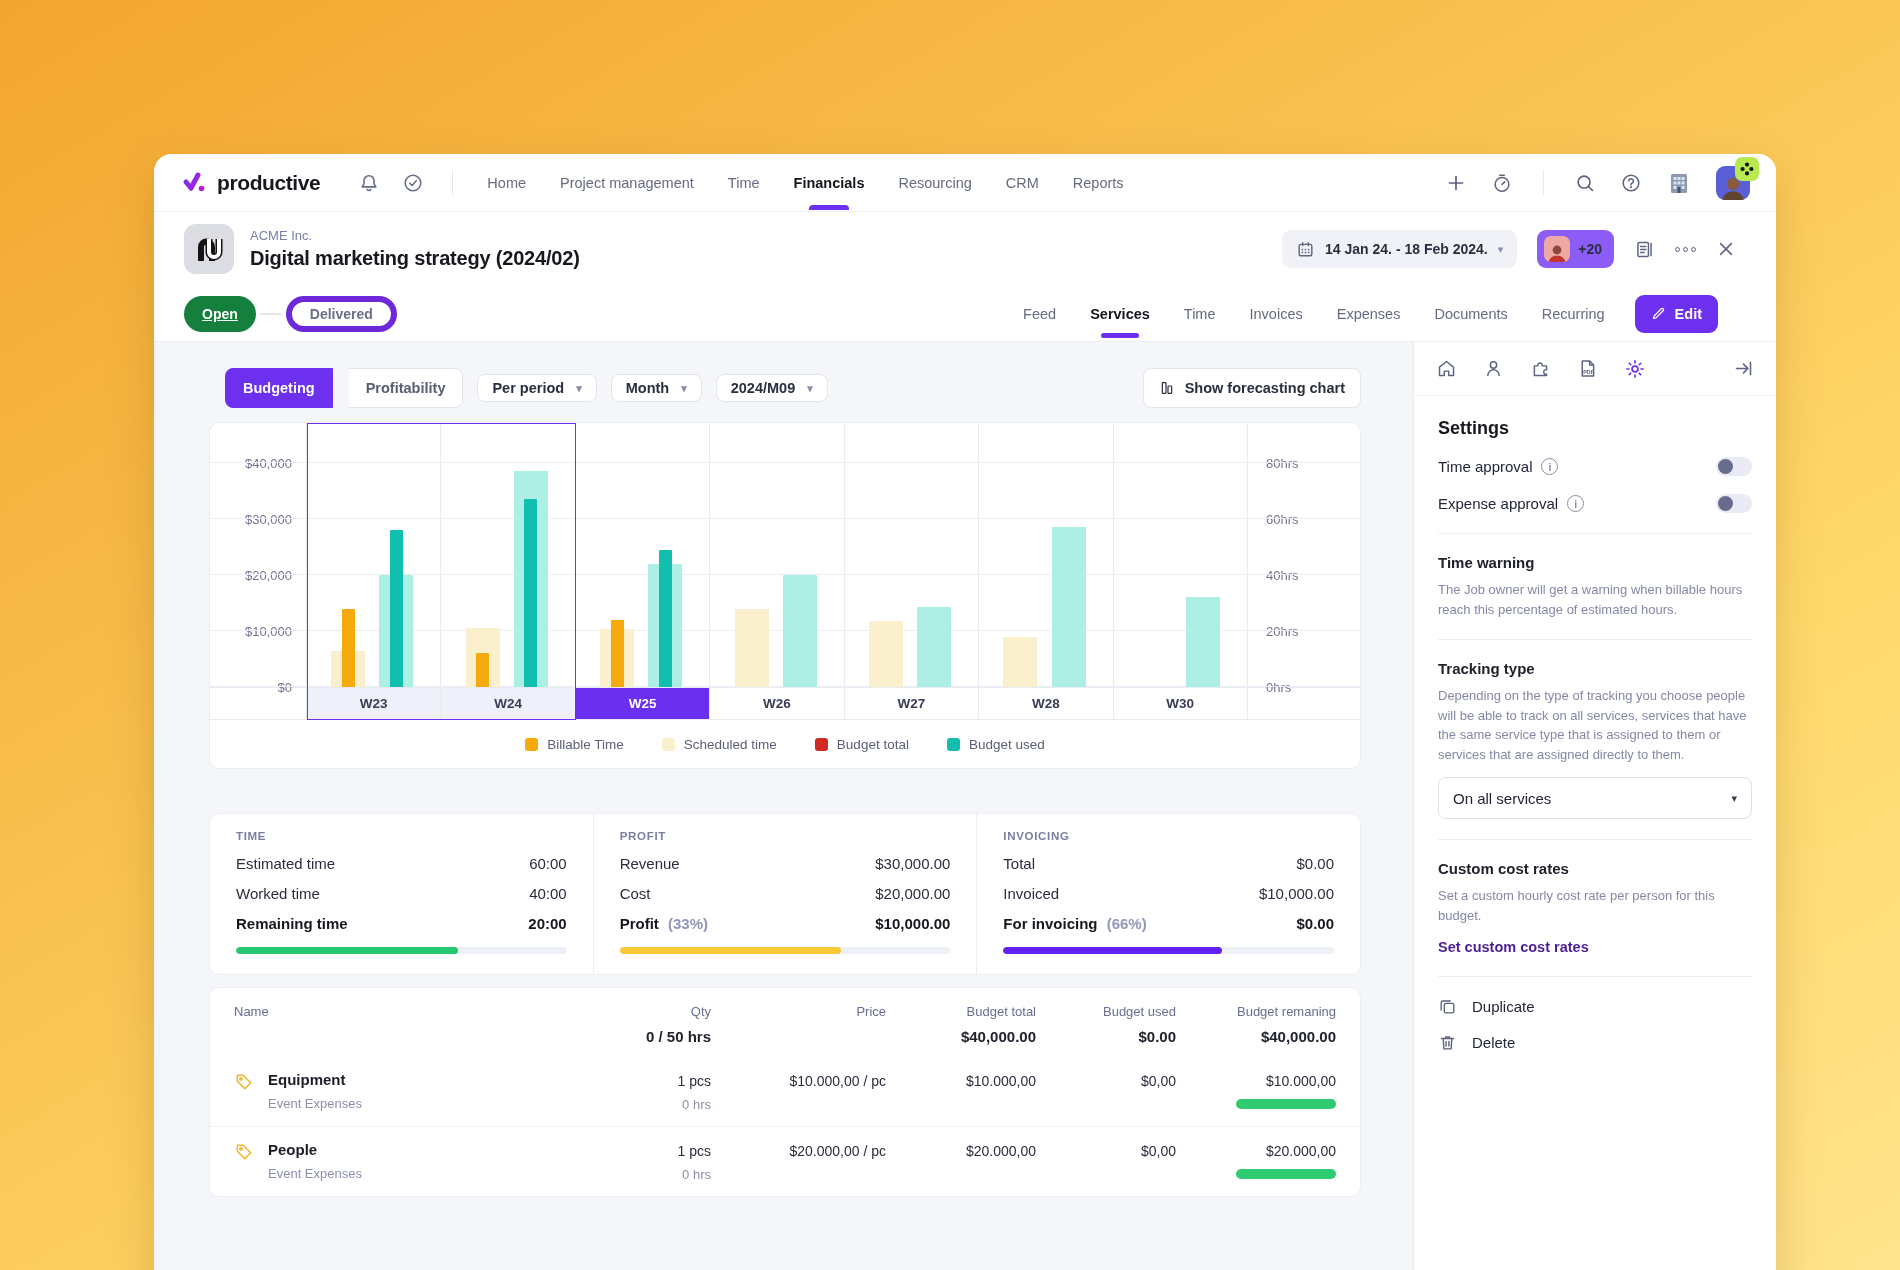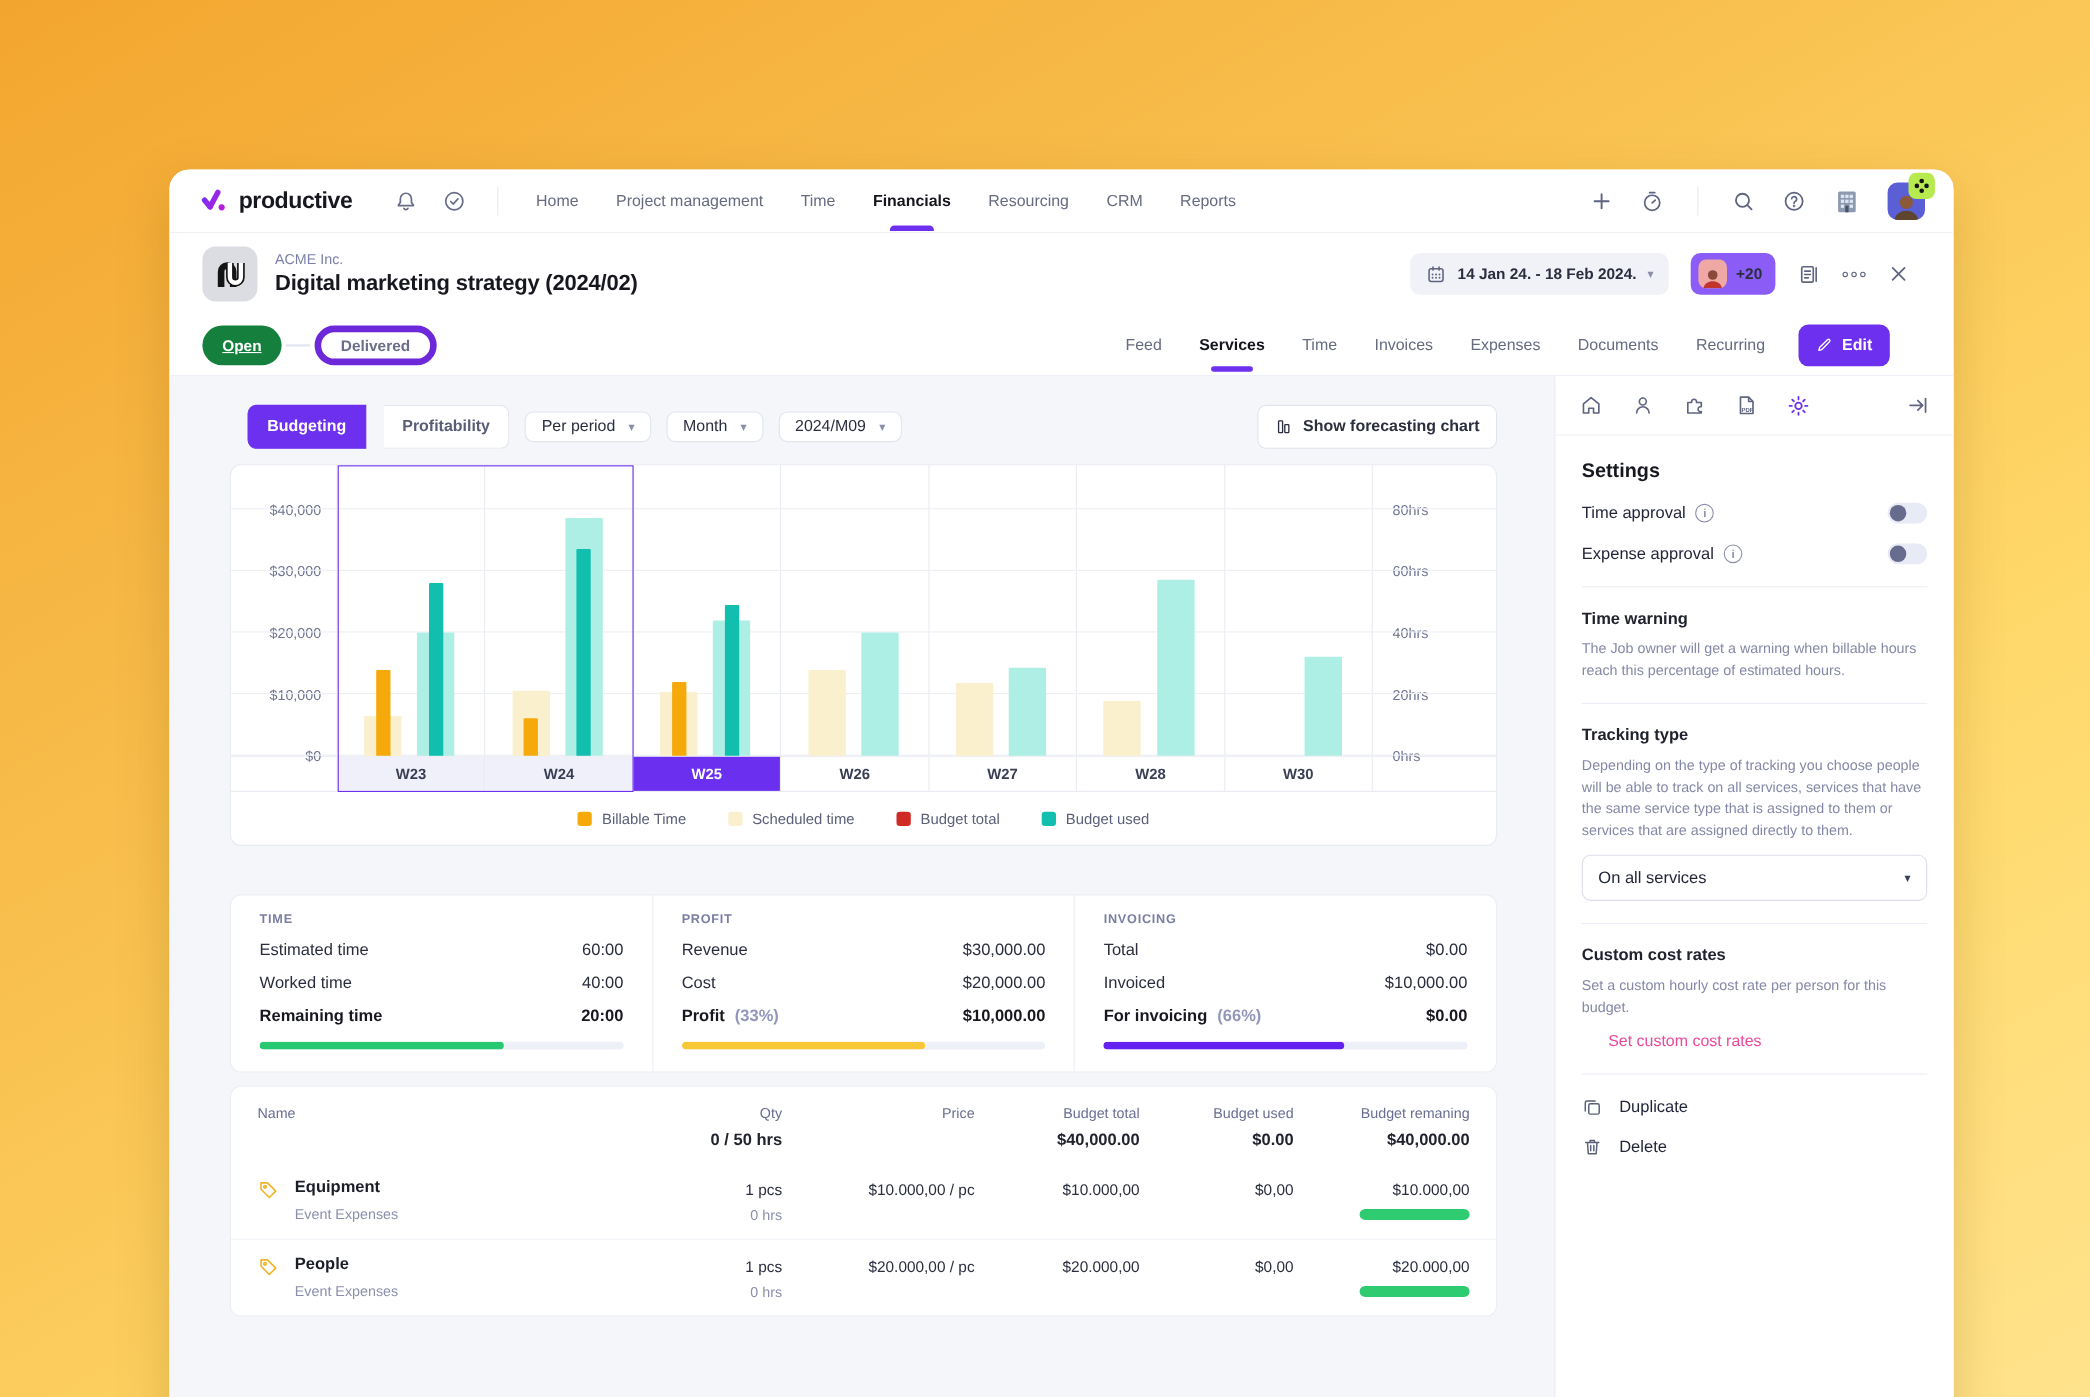--- a/index.html
+++ b/index.html
@@ -58,21 +58,21 @@
   
   .content { flex:1; display:flex; min-height:0; background:#F5F6FA; }
   .main { flex:1; padding:0 52px 0 55px; overflow:hidden; }
   
   .controls { margin-top:26px; display:flex; align-items:center; gap:14px; }
   .segmented { display:flex; }
   .seg { height:40px; display:flex; align-items:center; padding:0 17px; font-size:14.5px; font-weight:600; border:1px solid #E2E4EE; background:#fff; color:#585D74; cursor:pointer;margin-left:16px; }
   .seg:first-child { border-radius:8px 0 0 8px; }
   .seg:last-child { border-radius:0 8px 8px 0; border-left:none; }
   .seg.active { background:#6C30EE; border-color:#6C30EE; color:#fff; }
-  .dropdown { height:28px; background:#fff; border:1px solid #E2E4EE; border-radius:8px; display:flex; align-items:center; gap:12px; padding:0 14px; font-size:14.5px; font-weight:400; color:#2B2E3F; cursor:pointer; }
+  .dropdown { height:28px; background:#fff; border:1px solid #E2E4EE; border-radius:8px; display:flex; align-items:center; gap:12px; padding:0 14px; font-size:14.5px; font-weight:700; color:#2B2E3F; cursor:pointer; }
   .forecast-btn { margin-left:auto; height:40px; background:#fff; border:1px solid #E2E4EE; border-radius:8px; display:flex; align-items:center; gap:10px; padding:0 15px; font-size:14.5px; font-weight:600; color:#2B2E3F; cursor:pointer; }
   
   .chart-card { margin-top:14px; background:#fff; border:1px solid #E9EBF2; border-radius:10px; }
   .chart-area { position:relative; height:264px; display:flex; }
   .gridline { position:absolute; left:0; right:0; height:1px; background:#EDEFF5; }
   .axis-left { width:96px; position:relative; }
   .axis-right { width:112px; position:relative; }
   .tickL { position:absolute; right:14px; font-size:13px; color:#6F7390; }
   .tickR { position:absolute; left:18px; font-size:13px; color:#6F7390; }
   .plot { flex:1; position:relative; display:flex; border-left:1px solid #E9EBF2; }
@@ -134,21 +134,21 @@
   .toggle i { position:absolute; left:2px; top:2px; width:15px; height:15px; border-radius:50%; background:#676C8E; }
   .sb-div { height:1px; background:#ECEEF5; margin:20px 0; }
   .sb-h2 { font-size:15px; font-weight:700; color:#20222E; }
   .sb-desc { margin-top:9px; font-size:13px; line-height:1.5; color:#8588A6; }
   .sb-input { margin-top:13px; height:40px; border:1px solid #DCDFEA; border-radius:8px; background:#fff; display:flex; align-items:center; padding:0 13px; }
   .sb-input .val { font-size:14px; color:#23263A; }
   .sb-input .unit { margin-left:auto; font-size:13px; color:#8A8EA8; }
   .sb-select { margin-top:13px; height:42px; border:1px solid #DCDFEA; border-radius:8px; background:#fff; display:flex; align-items:center; padding:0 14px; cursor:pointer; }
   .sb-select .val { font-size:15px; color:#23263A; }
   .sb-select .caret { margin-left:auto; color:#3A3E55; }
-  .sb-link { margin-top:14px; font-size:14.5px; font-weight:400; color:#ec4899; cursor:pointer; display:inline-block;margin-left:24px; }
+  .sb-link { margin-top:14px; font-size:14.5px; font-weight:700; color:#4c1d95; cursor:pointer; display:inline-block; }
   .action-row { display:flex; align-items:center; gap:15px; margin-top:17px; cursor:pointer; }
   .action-row .alabel { font-size:15px; color:#23263A; }
   svg { display:block; }
 </style>
 </head>
 <body>
 
 <div class="window">
 
   <div class="topbar">

